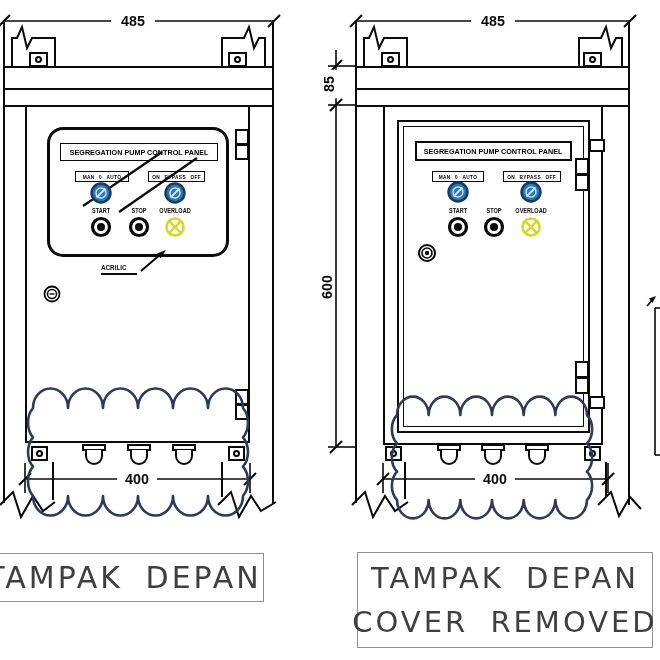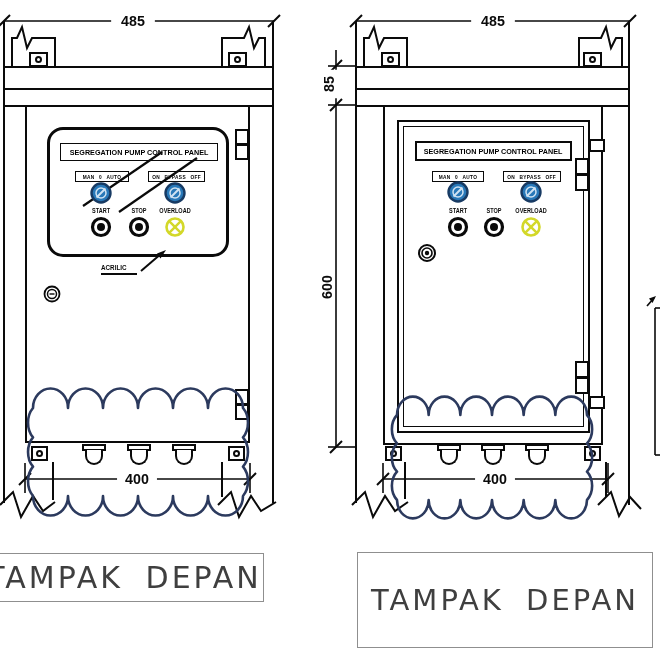--- a/index.html
+++ b/index.html
@@ -279,15 +279,16 @@
   <div class="lbl ctl" style="left:474px;top:205px;width:40px">STOP</div>
   <div class="lbl ctl" style="left:511px;top:205px;width:40px">OVERLOAD</div>
 
   <div class="lbl" style="left:101px;top:262px;width:40px;font-size:7px;line-height:11px;border-bottom:2px solid var(--line);text-align:left;transform:scaleX(.9);transform-origin:left">ACRILIC</div>
 
   <div class="capbox" style="left:-16px;top:553px;width:280px;height:49px">
     <span class="captxt" style="font-size:30px">TAMPAK DEPAN</span>
   </div>
   <div class="capbox" style="left:357px;top:552px;width:296px;height:96px">
     <span class="captxt" style="font-size:29px;line-height:44px">TAMPAK DEPAN</span>
+    <span class="captxt" style="font-size:29px;line-height:44px">COVER REMOVED</span>
   </div>
 
 </div>
 
 </body></html>

